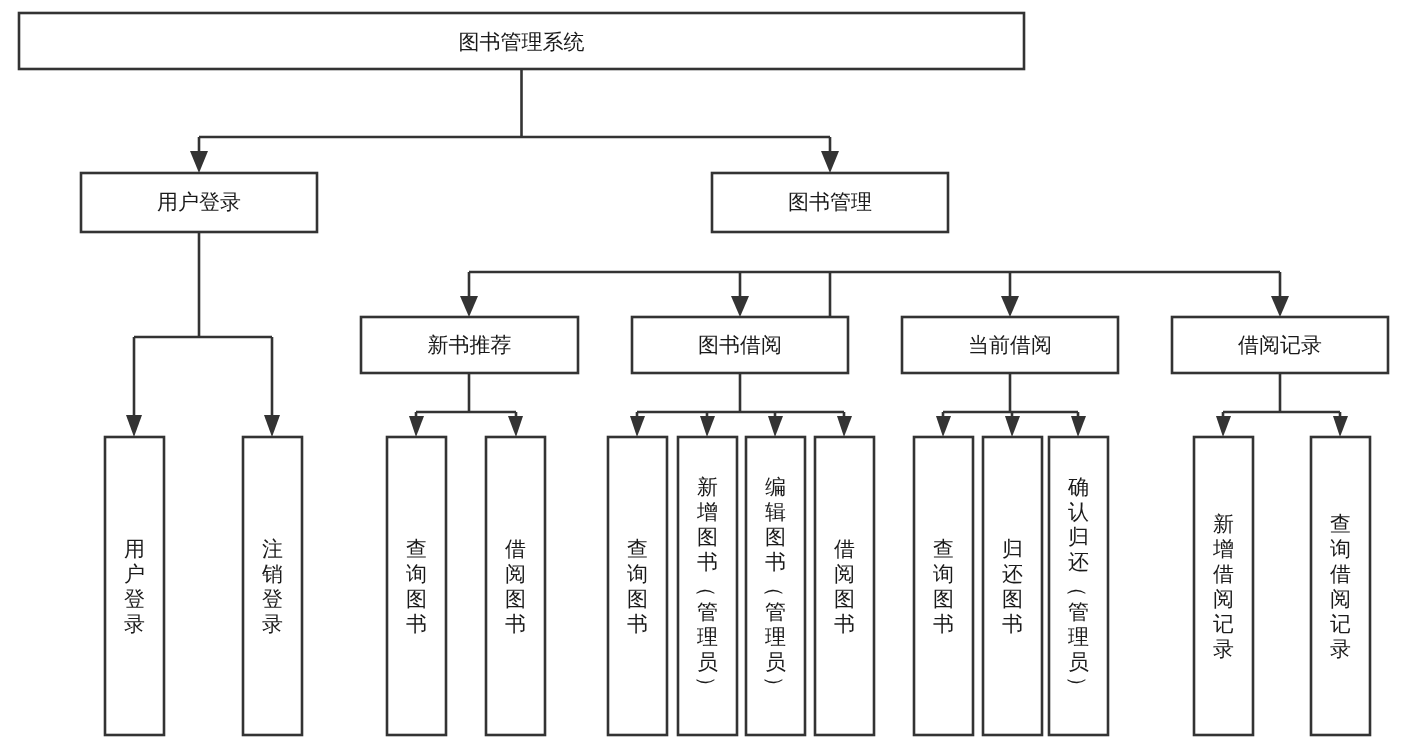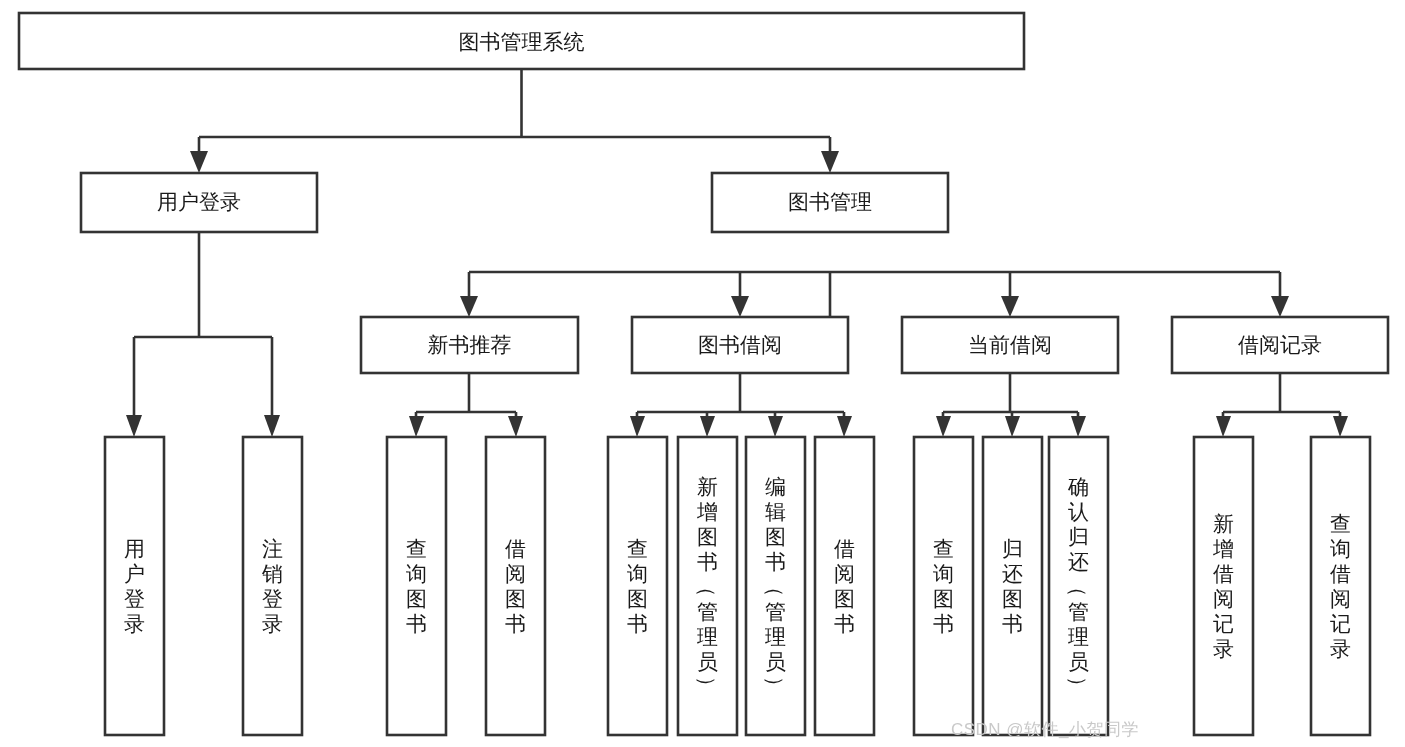--- a/index.html
+++ b/index.html
@@ -286,15 +286,14 @@
     </div>
   <div class="vert-text-wrap" style="left:1311px; top:437px; width:59px; height:298px;">
       <span class="vchar" style="color: rgb(26, 26, 26);">查</span>
       <span class="vchar" style="color: rgb(26, 26, 26);">询</span>
       <span class="vchar" style="color: rgb(26, 26, 26);">借</span>
       <span class="vchar" style="color: rgb(26, 26, 26);">阅</span>
       <span class="vchar" style="color: rgb(26, 26, 26);">记</span>
       <span class="vchar" style="color: rgb(26, 26, 26);">录</span>
     </div>
 
-  <div class="watermark" style="color: rgb(201, 201, 201);">CSDN @软件_小贺同学</div>
 
 </div>
 
 </body></html>

